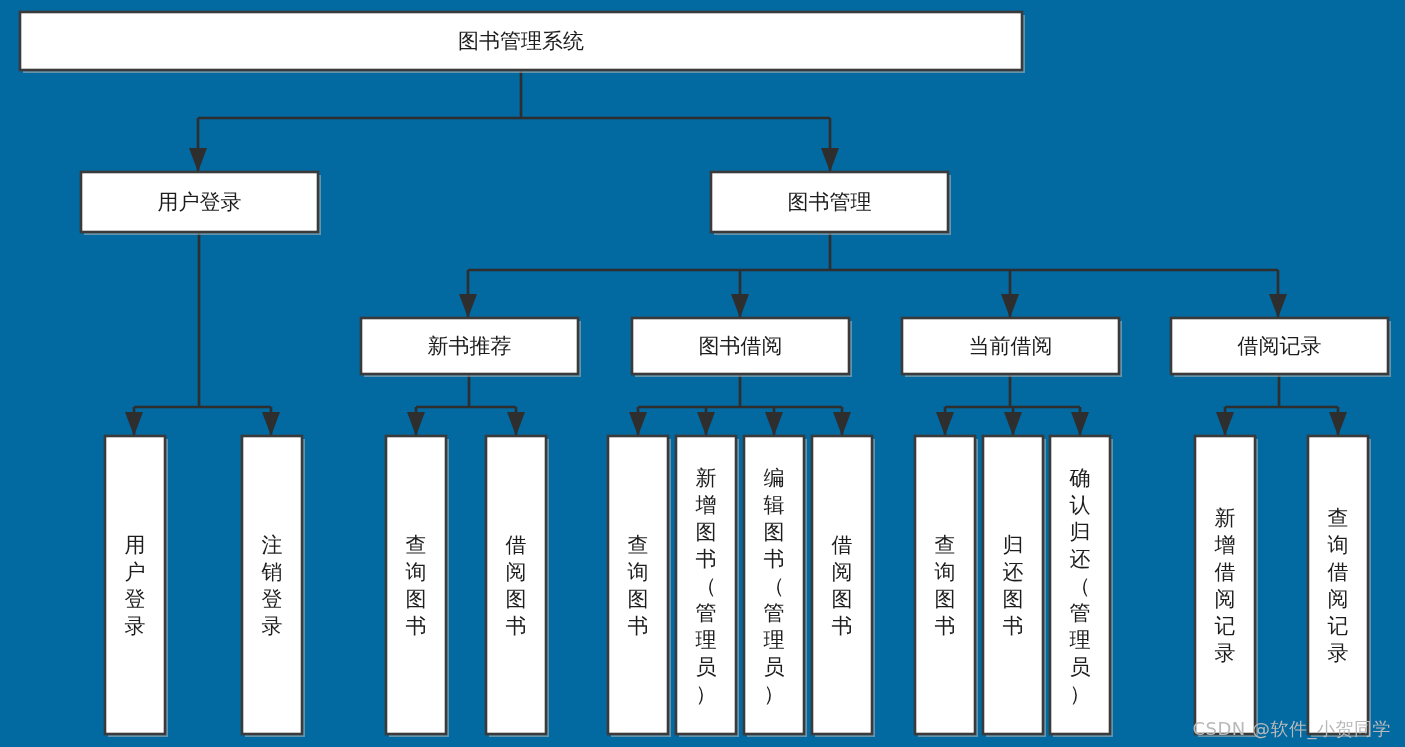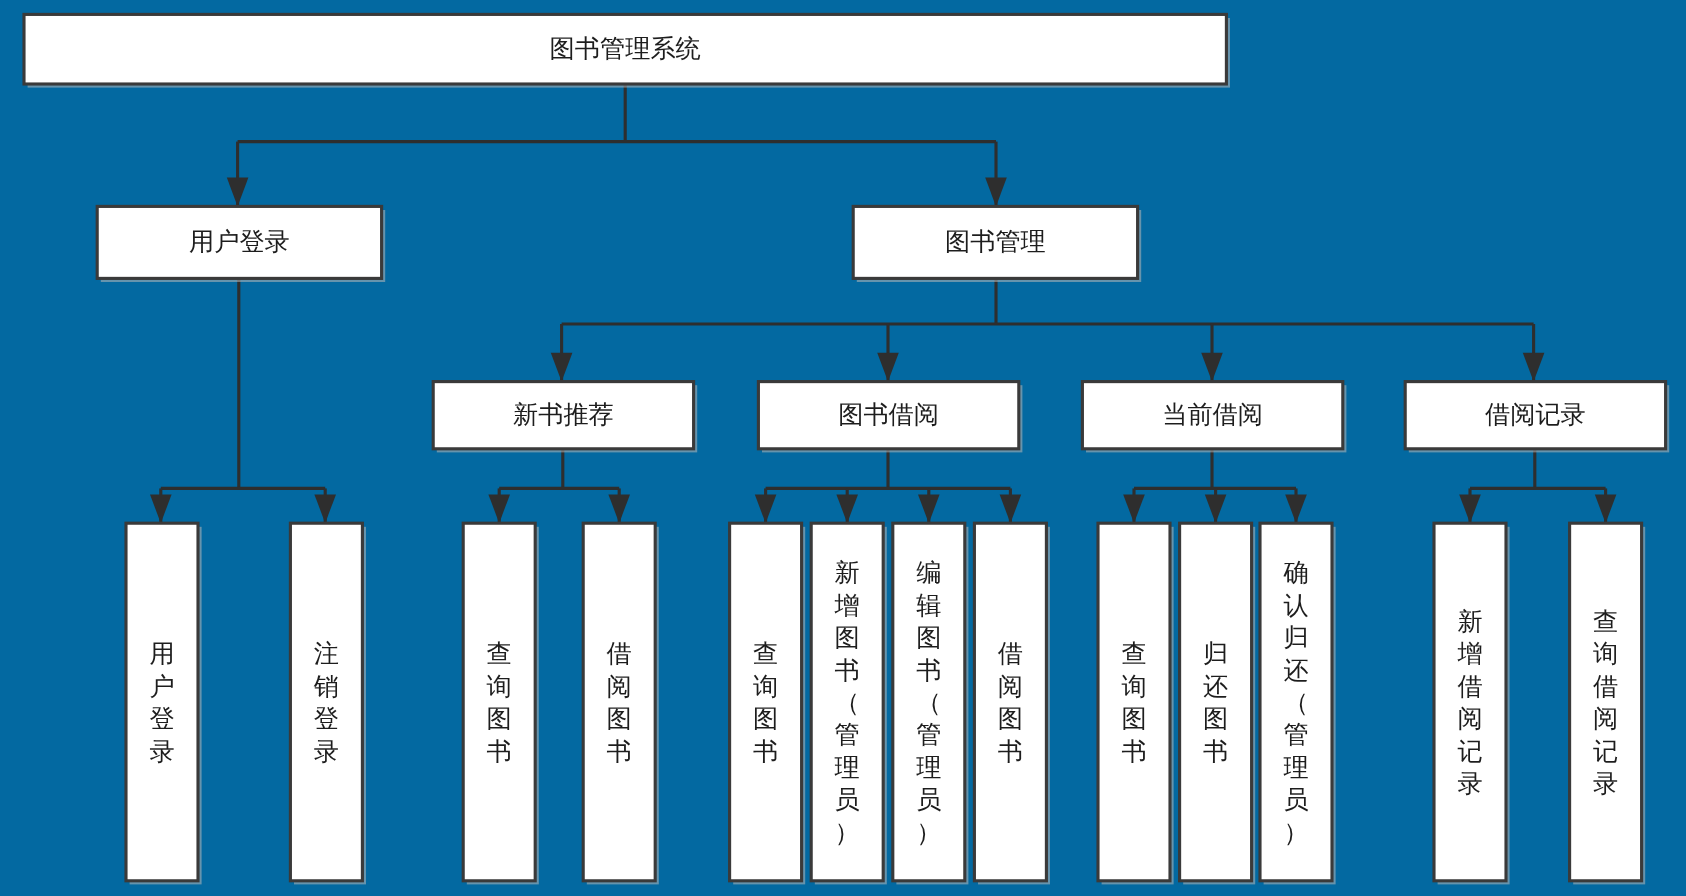--- a/index.html
+++ b/index.html
@@ -229,13 +229,14 @@
           <text x="1225" y="525" class="node-label-v"><tspan x="1225" dy="0">新</tspan><tspan x="1225" dy="27">增</tspan><tspan x="1225" dy="27">借</tspan><tspan x="1225" dy="27">阅</tspan><tspan x="1225" dy="27">记</tspan><tspan x="1225" dy="27">录</tspan></text>
         </g>
         <g>
           <rect x="1311" y="439" width="60" height="298" class="node-box-shadow"></rect>
           <rect x="1308" y="436" width="60" height="298" class="node-box"></rect>
           <text x="1338" y="525" class="node-label-v"><tspan x="1338" dy="0">查</tspan><tspan x="1338" dy="27">询</tspan><tspan x="1338" dy="27">借</tspan><tspan x="1338" dy="27">阅</tspan><tspan x="1338" dy="27">记</tspan><tspan x="1338" dy="27">录</tspan></text>
         </g>
       </g>
   </svg>
 
+  <div class="watermark">CSDN @软件_小贺同学</div>
 </div>
 
 </body></html>

